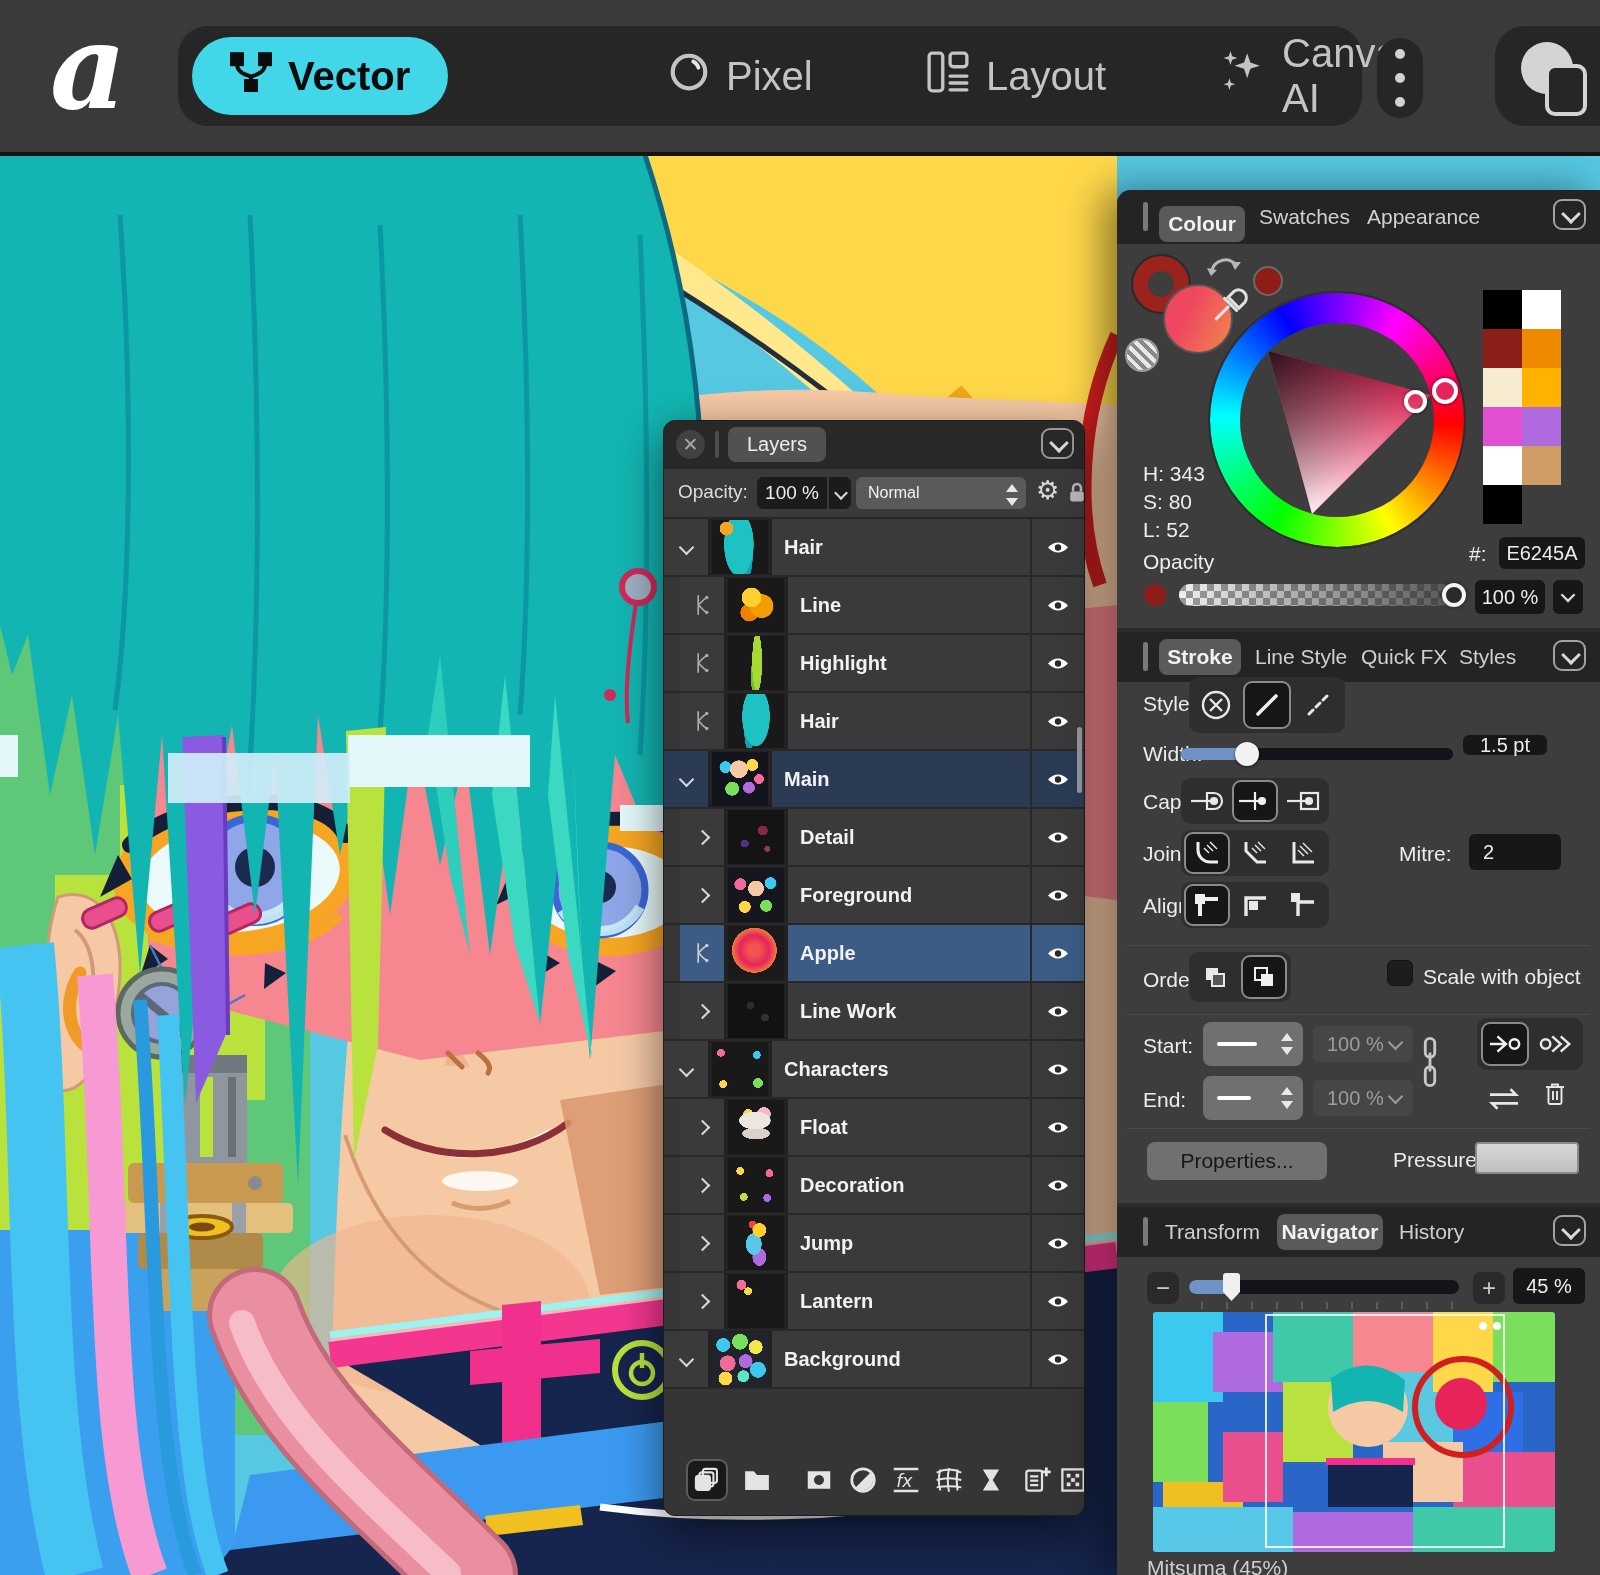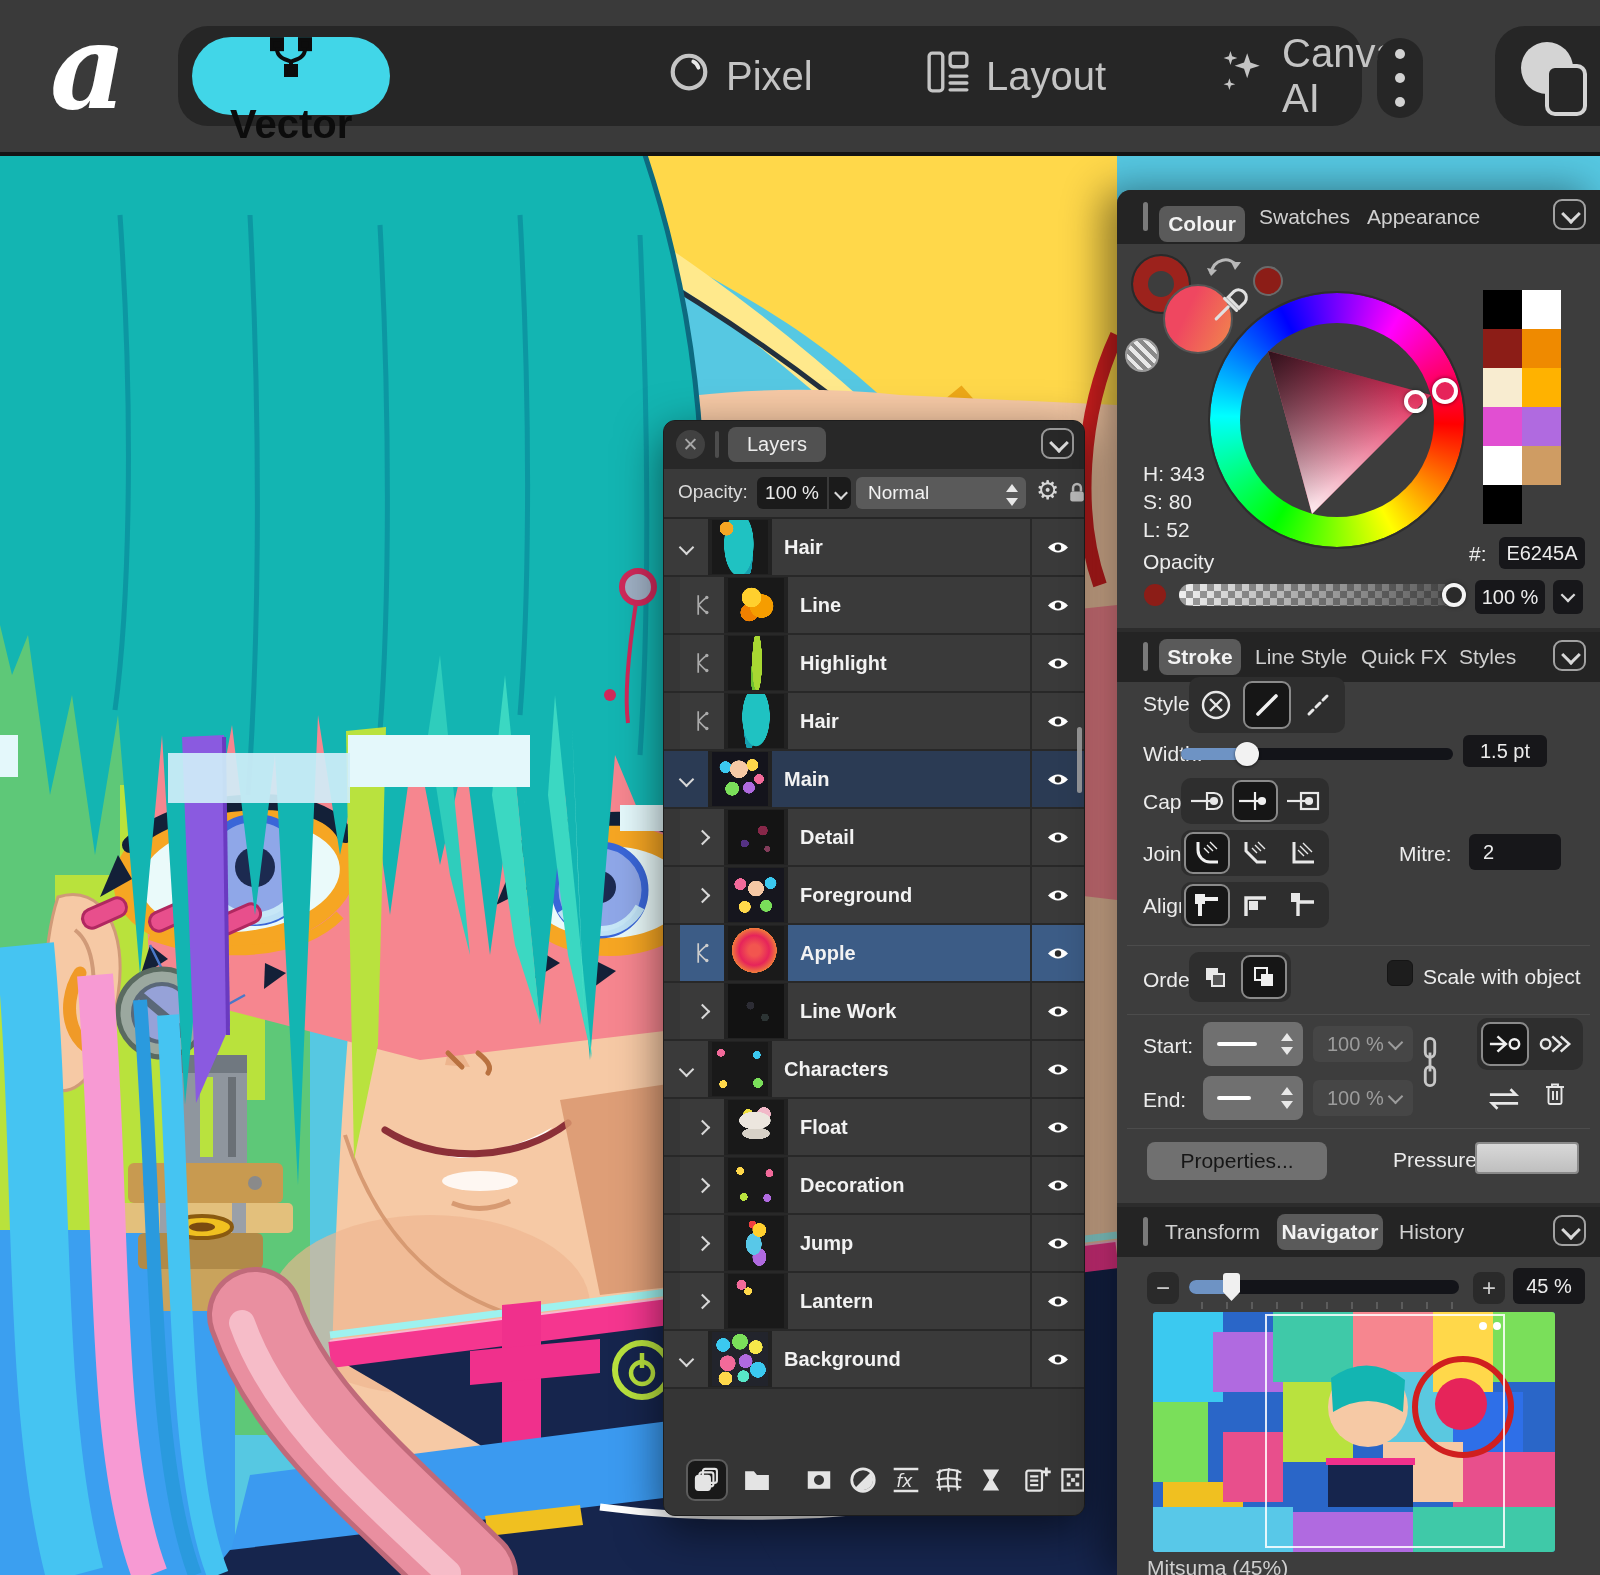--- a/index.html
+++ b/index.html
@@ -5,21 +5,21 @@
   html,body{margin:0;padding:0;background:#222;}
   #app{position:relative;width:1600px;height:1575px;overflow:hidden;background:#383838;
        font-family:"Liberation Sans",sans-serif;-webkit-user-select:none;user-select:none;}
   
   #topbar{position:absolute;left:0;top:0;width:1600px;height:152px;background:#3a3a3a;z-index:10;
           border-bottom:4px solid #141414;}
   #logo{position:absolute;left:50px;top:8px;width:100px;height:130px;color:#fff;
         font-family:"DejaVu Serif",serif;font-style:italic;font-weight:bold;font-size:118px;line-height:118px;}
   #tabstrip{position:absolute;left:178px;top:26px;width:1184px;height:100px;background:#262626;border-radius:30px;}
   .ttab{position:absolute;top:0;height:100px;display:flex;align-items:center;gap:16px;color:#c4c4c4;font-size:40px;}
-  #tab-vector{left:14px;top:11px;height:78px;background:#41d6e8;border-radius:39px;padding:0 38px;color:#0c0c0c;font-weight:600;flex-direction:column;}
+  #tab-vector{left:14px;top:11px;height:78px;background:#41d6e8;border-radius:39px;padding:0 38px;color:#0c0c0c;font-weight:600;}
   #tab-pixel{left:490px;} #tab-layout{left:748px;} #tab-canva{left:1042px;}
   #kebab{position:absolute;left:1377px;top:38px;width:46px;height:80px;background:#262626;border-radius:23px;
          display:flex;flex-direction:column;align-items:center;justify-content:center;gap:14px;}
   #kebab i{width:10px;height:10px;border-radius:50%;background:#d2d2d2;}
   #acct{position:absolute;left:1495px;top:26px;width:140px;height:100px;background:#262626;border-radius:30px;}
   
   #canvas{position:absolute;left:0;top:155px;z-index:1;}
   
   #layers{position:absolute;left:663px;top:420px;width:422px;height:1096px;background:#353535;border-radius:12px;
           z-index:5;box-shadow:0 14px 46px rgba(0,0,0,.55);border:1px solid #1d1d1d;box-sizing:border-box;overflow:hidden;}
@@ -32,21 +32,21 @@
   .vbtn{position:absolute;width:33px;height:31px;border:2px solid #989898;border-radius:9px;box-sizing:border-box;}
   .vbtn .chev{position:absolute;left:9px;top:6px;}
   #lhead .vbtn{right:10px;top:7px;}
   #lctrl{position:relative;height:48px;background:#3a3a3a;border-bottom:2px solid #262626;}
   #lctrl .lab{position:absolute;left:14px;top:12px;color:#dcdcdc;font-size:19px;}
   #lopval{position:absolute;left:93px;top:8px;width:70px;height:32px;background:#1b1b1b;border-radius:6px 0 0 6px;
           color:#ececec;font-size:19px;line-height:32px;text-align:center;}
   #lopchev{position:absolute;left:165px;top:8px;width:22px;height:32px;background:#1b1b1b;border-radius:0 6px 6px 0;}
   #lopchev .chev{position:absolute;left:5px;top:11px;transform:rotate(-45deg) scale(.8);}
   #lblend{position:absolute;left:192px;top:8px;width:170px;height:32px;background:#5a5a5a;border-radius:6px;
-          color:#f2f2f2;font-size:19px;line-height:32px;padding-left:12px;box-sizing:border-box;}
+          color:#f2f2f2;font-size:16px;line-height:32px;padding-left:12px;box-sizing:border-box;}
   #lblend .stepper{position:absolute;right:8px;top:7px;}
   #lgear{position:absolute;left:372px;top:6px;font-size:26px;color:#d8d8d8;}
   #llock{position:absolute;left:404px;top:12px;}
   .chev{display:inline-block;width:11px;height:11px;border-right:3px solid #d8d8d8;border-bottom:3px solid #d8d8d8;}
   .chev.d{transform:rotate(45deg);} .chev.r{transform:rotate(-45deg);}
   
   #llist{position:relative;}
   .lrow{position:relative;height:58px;background:#3a3a3a;border-bottom:2px solid #282828;box-sizing:border-box;}
   .lrow .exp{position:absolute;left:0;top:0;width:44px;height:56px;display:flex;align-items:center;justify-content:center;}
   .lrow .lthumb{position:absolute;left:44px;top:0;width:64px;height:56px;background:#222;}
@@ -800,21 +800,21 @@
           <svg width="30" height="30" viewBox="0 0 30 30">
               <path d="M6 24 l4 -4 M13 17 l4 -4 M20 10 l4 -4" stroke="#e8e8e8" stroke-width="3" stroke-linecap="round"></path>
             </svg>
           </span>
       </div>
       <span class="rlab" style="left:26px;top:552px;">Width:</span>
       <div id="wtrack">
           <div id="wfill"></div>
           <div id="wknob"></div>
         </div>
-      <div class="dfield" style="left:346px;top:545px;width:84px;height:32px;">1.5 pt</div>
+      <div class="dfield" style="left:346px;top:545px;width:84px;height:20px;">1.5 pt</div>
 
       <span class="rlab" style="left:26px;top:600px;">Cap:</span>
       <div class="bgroup" style="left:64px;top:588px;width:148px;height:46px;">
         <span class="gbtn" style="left:3px;top:4px;width:46px;height:38px;">
           <svg width="36" height="22" viewBox="0 0 36 22">
               <g stroke="#e8e8e8" stroke-width="2.2" fill="none">
                 <path d="M18 3 h7 a8 8 0 0 1 0 16 h-7 z"></path>
                 <path d="M2 11 h20"></path>
                 <circle cx="25" cy="11" r="3" fill="#e8e8e8"></circle>
               </g>

